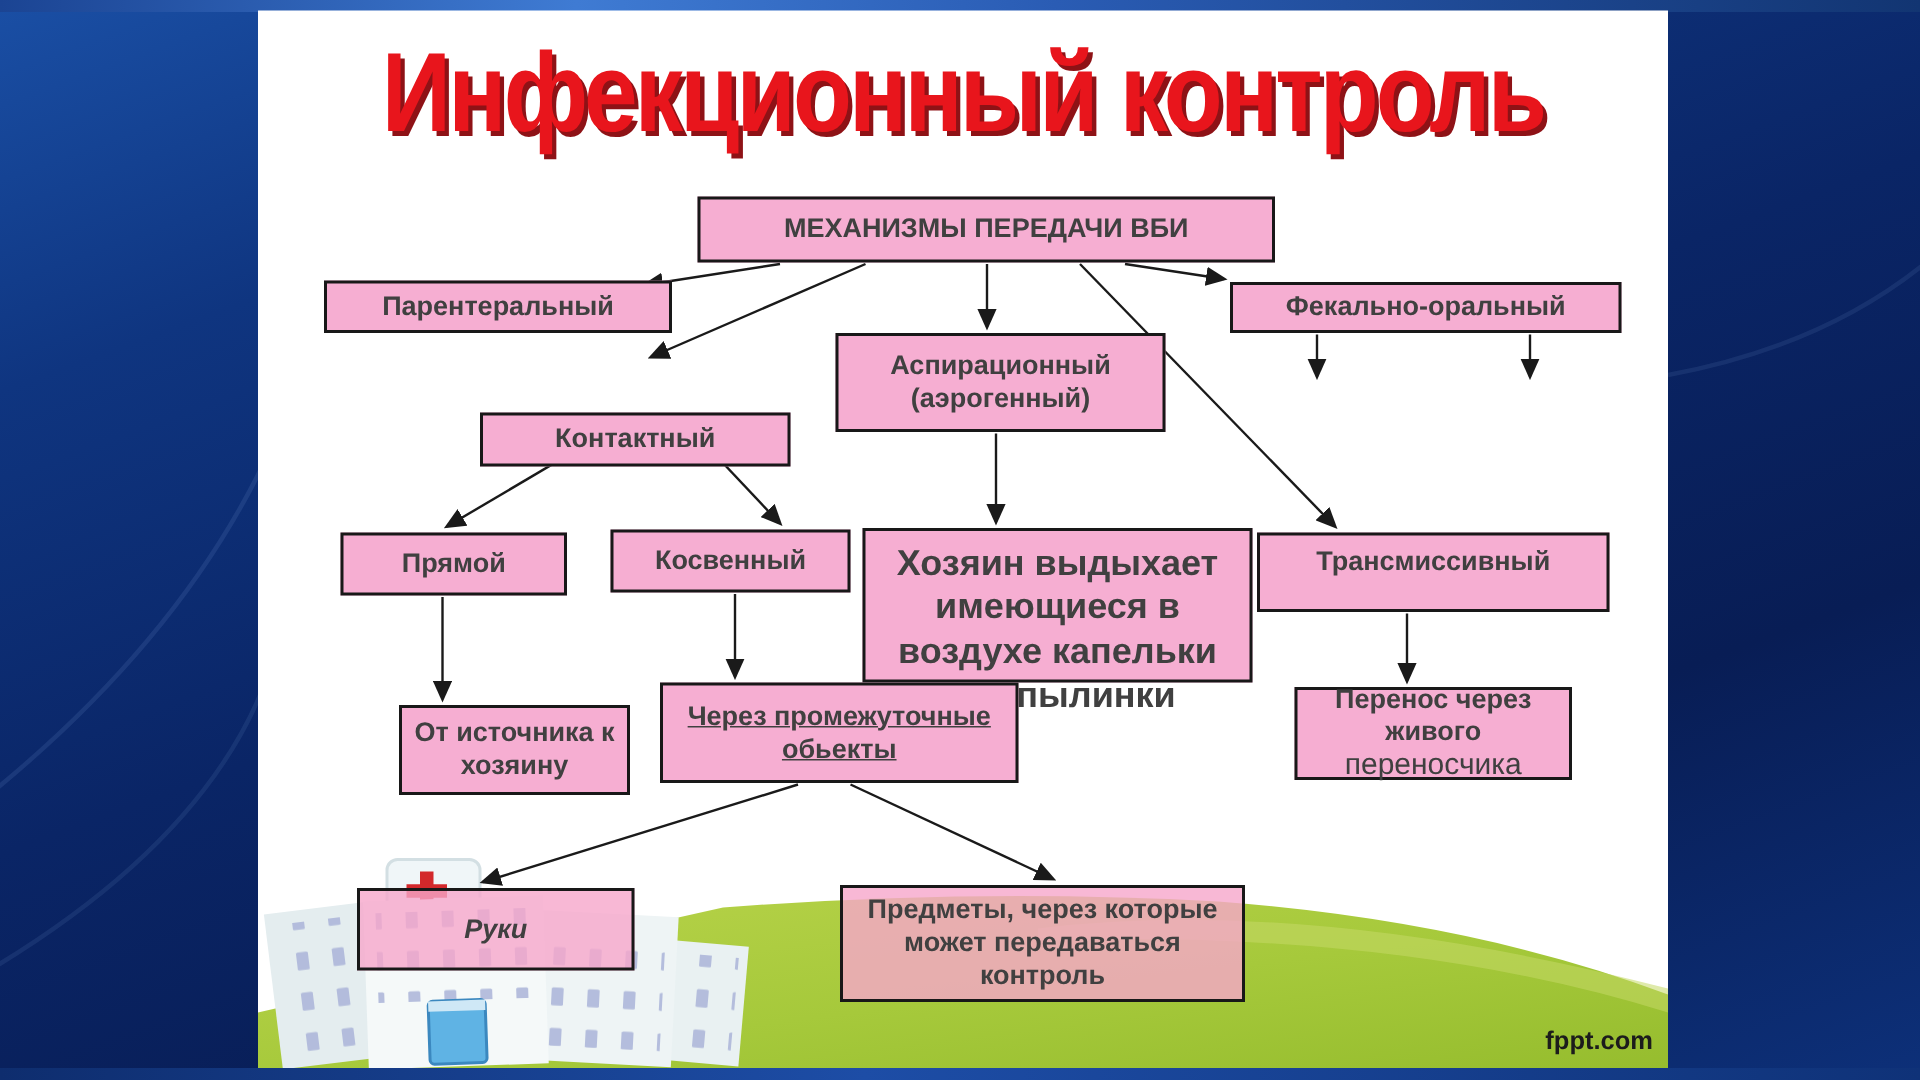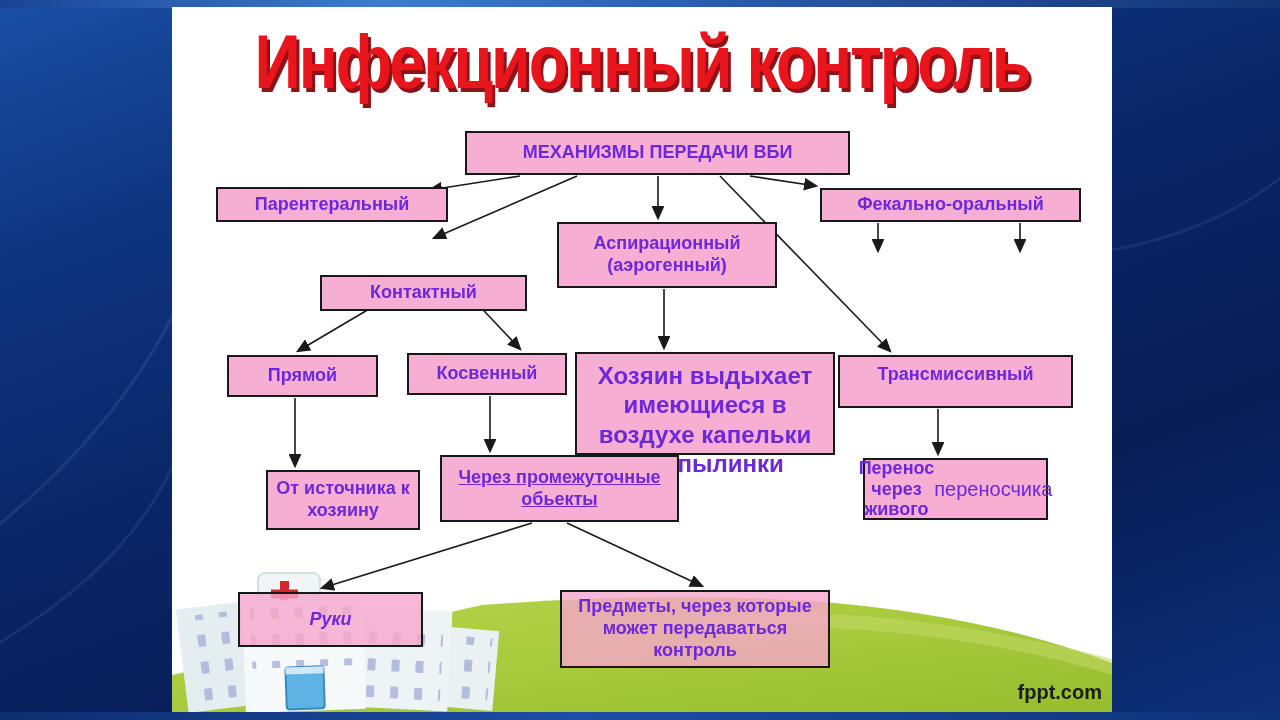--- a/index.html
+++ b/index.html
@@ -15,44 +15,44 @@
   .slide{position:absolute;left:172px;top:7px;width:940px;height:705px;background:#ffffff;}
 
   .title{position:absolute;left:0;top:12px;width:940px;text-align:center;
     font-weight:700;font-size:67px;letter-spacing:-2px;color:#e8151c;
     transform:scaleX(.96) scaleY(1.12);transform-origin:center top;
     text-shadow:3px 3px 0 #8e1216, -1px -1px 0 #ffffff;}
 
   .hill-svg,.hosp-svg,.arrow-svg{position:absolute;left:0;top:0;}
 
   .node{position:absolute;box-sizing:border-box;border:2px solid #181818;
-    background:#f6aed2;color:#6d28d9;font-weight:700;font-size:18px;line-height:1.22;
+    background:#f6aed2;color:#404040;font-weight:700;font-size:18px;line-height:1.22;
     display:flex;align-items:center;justify-content:center;text-align:center;padding:2px 6px;}
   .node.translucent{background:rgba(246,166,202,0.8);border-width:2px;}
   .node.top-align{align-items:flex-start;padding-top:7px;}
   .sub-label{display:block;font-weight:400;font-size:20px;margin-top:1px;}
 
   .n-root{left:293px;top:124px;width:385px;height:44px;}
   .n-parenteral{left:44px;top:180px;width:232px;height:35px;}
   .n-contact{left:148px;top:235px;width:207px;height:36px;margin-top:33px;}
   .n-aspiration{left:385px;top:215px;width:220px;height:66px;}
   .n-fecal{left:648px;top:181px;width:261px;height:34px;}
   .n-water{left:648px;top:248px;width:118px;height:43px;}
   .n-food{left:780px;top:248px;width:139px;height:43px;}
   .n-direct{left:55px;top:348px;width:151px;height:42px;}
   .n-indirect{left:235px;top:346px;width:160px;height:42px;}
   .n-host{left:403px;top:345px;width:260px;height:103px;font-size:24px;}
   .n-transmissive{left:666px;top:348px;width:235px;height:53px;}
   .n-from-source{left:94px;top:463px;width:154px;height:60px;}
   .n-via-objects{left:268px;top:448px;width:239px;height:67px;text-decoration:underline;}
-  .n-carrier{left:691px;top:451px;width:185px;height:62px;flex-direction:row;line-height:1.15;}
+  .n-carrier{left:691px;top:451px;width:185px;height:62px;flex-direction:column;line-height:1.15;}
   .n-hands{left:66px;top:585px;width:185px;height:55px;font-style:italic;}
   .n-objects{left:388px;top:583px;width:270px;height:78px;}
 
-  .watermark{position:absolute;right:10px;bottom:8px;font-weight:700;font-size:20px;color:#1c1c1c;}
+  .watermark{position:absolute;right:10px;bottom:8px;font-weight:700;font-size:17px;color:#1c1c1c;}
 </style>
 </head>
 <body>
 
 <div class="stage">
 
   <svg class="bg-swoosh" width="1280" height="720" viewBox="0 0 1280 720">
     <path d="M-20,540 Q120,430 180,300" stroke="rgba(150,185,235,0.12)" stroke-width="3" fill="none"></path>
     <path d="M-30,660 Q150,560 185,430" stroke="rgba(150,185,235,0.10)" stroke-width="3" fill="none"></path>
     <path d="M1112,250 Q1220,230 1290,170" stroke="rgba(150,185,235,0.10)" stroke-width="3" fill="none"></path>

